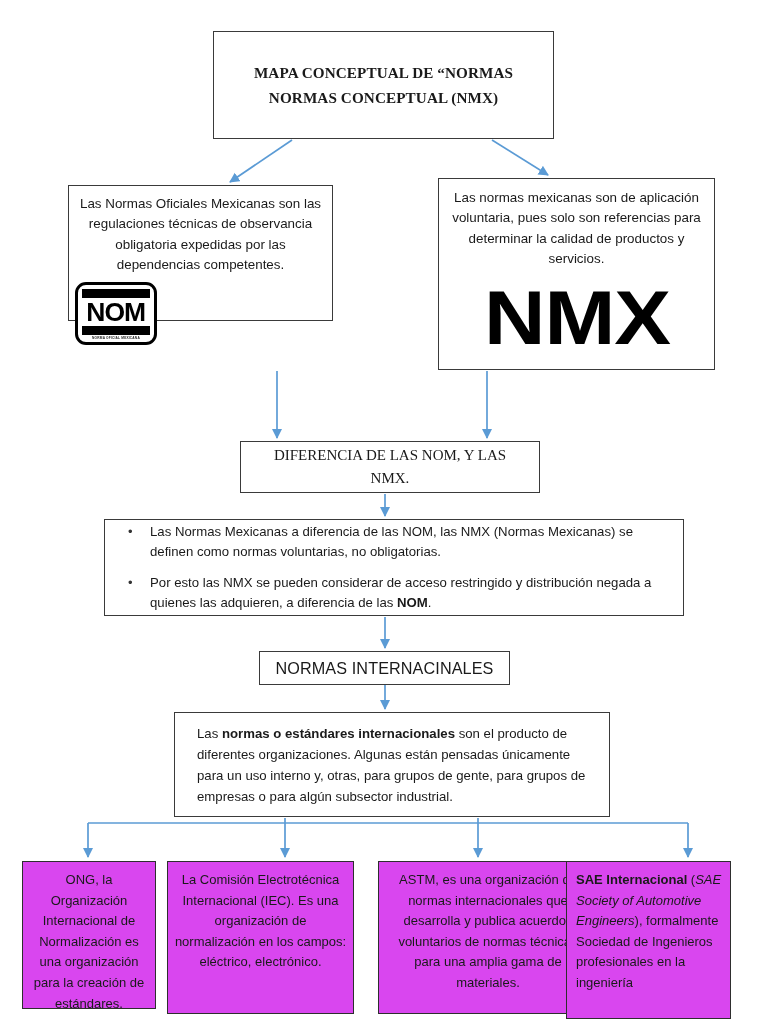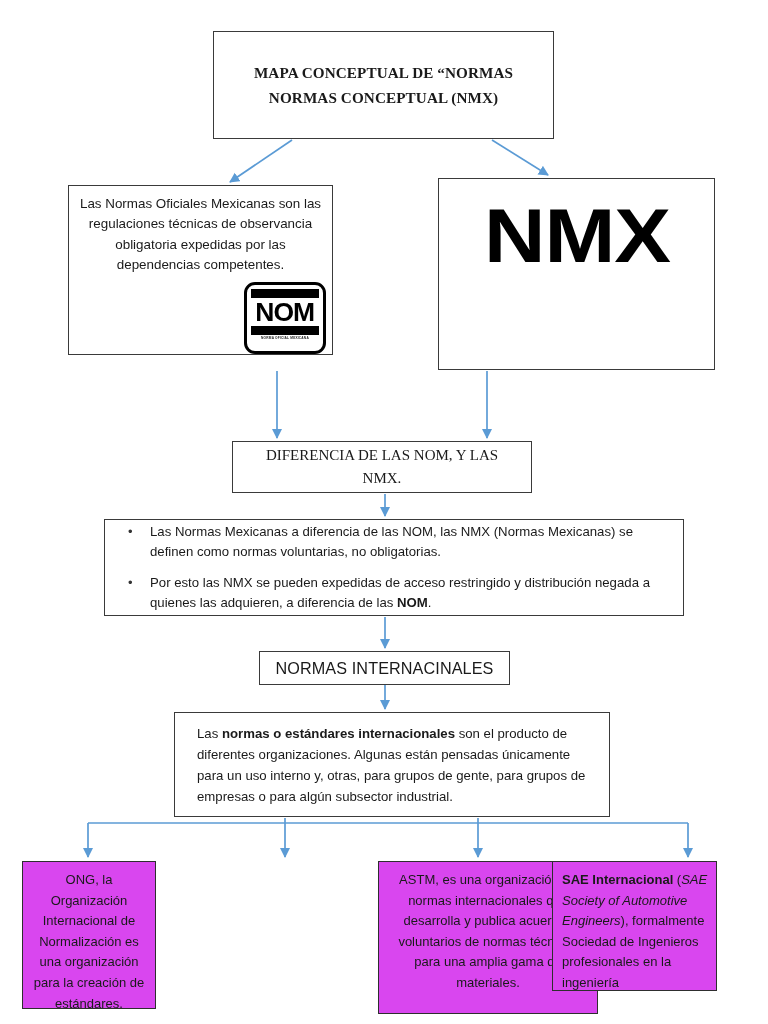--- a/index.html
+++ b/index.html
@@ -36,23 +36,23 @@
     font-family:"Liberation Serif", serif;
     font-weight:bold;
     font-size:15.2px;
     line-height:25px;
     letter-spacing:.1px;
     text-align:center;
   }
 
   
   #nom-box{
-    left:68px;top:185px;width:265px;height:170px;
+    left:68px;top:185px;width:265px;height:136px;
     padding:8px 6px 0 6px;
-    align-items:flex-end;
+    align-items:flex-start;
   }
   #nom-box .body, #nmx-box .body{
     font-size:13.4px;line-height:20.4px;text-align:center;
   }
   .nom-logo{
     margin-top:6px;
     width:82px;height:72px;
     border:3px solid #000;
     border-radius:11px;
     background:#fff;
@@ -95,21 +95,21 @@
     font-size:76px;
     line-height:80px;
     letter-spacing:-1px;
     color:#000;
     margin-top:8px;
     transform:scaleX(1.12);
   }
 
   
   #dif-box{
-    left:232px;top:441px;width:300px;height:52px;
+    left:240px;top:441px;width:300px;height:52px;
     justify-content:center;padding:2px 8px;
   }
   #dif-box .tline{
     font-family:"Liberation Serif", serif;
     font-size:15px;line-height:23px;text-align:center;
   }
 
   
   #bullets-box{
     left:104px;top:519px;width:580px;height:97px;
@@ -141,21 +141,21 @@
   .leaf{
     position:absolute;top:861px;
     background:#d946ef;border:1.6px solid #2e2e2e;
     box-sizing:border-box;padding:8px 6px 4px 6px;
   }
   .leaf .ltext{font-size:13px;line-height:20.6px;text-align:center;}
   .leaf.left-al .ltext{text-align:left;}
   #leaf-0{left:22px;width:134px;height:148px;}
   #leaf-1{left:167px;width:187px;height:153px;}
   #leaf-2{left:378px;width:220px;height:153px;}
-  #leaf-3{left:552px;width:165px;height:130px;padding-left:9px;}
+  #leaf-3{left:566px;width:165px;height:158px;padding-left:9px;}
   b{font-weight:bold;}
   i{font-style:italic;}
 </style>
 </head>
 <body>
 
 <div id="canvas">
 
   <svg class="arrows" viewBox="0 0 768 1024">
     <defs>
@@ -201,50 +201,54 @@
     <div class="body">Las Normas Oficiales Mexicanas son las regulaciones técnicas de observancia obligatoria expedidas por las dependencias competentes.</div>
     <div class="nom-logo">
       <div class="nom-bar"></div>
       <div class="nom-word">NOM</div>
       <div class="nom-bar"></div>
       <div class="nom-micro">NORMA OFICIAL MEXICANA</div>
     </div>
   </div>
 
   <div class="box center" id="nmx-box">
+    <div class="body">Las normas mexicanas son de aplicación voluntaria, pues solo son referencias para determinar la calidad de productos y servicios.</div>
     <div class="nmx-word">NMX</div>
   </div>
 
   <div class="box center" id="dif-box">
     <div class="tline">DIFERENCIA DE LAS NOM, Y LAS</div>
     <div class="tline">NMX.</div>
   </div>
 
   <div class="box" id="bullets-box">
     <div class="bullet-row">
       <span class="bullet-dot">•</span>
       <span class="bullet-text"><span>Las Normas Mexicanas a diferencia de las NOM, las NMX (Normas Mexicanas) se definen como normas voluntarias, no obligatorias.</span></span>
     </div>
     <div class="bullet-row">
       <span class="bullet-dot">•</span>
-      <span class="bullet-text"><span>Por esto las NMX se pueden expedidas de acceso restringido y distribución negada a quienes las adquieren, a diferencia de las </span><b>NOM</b><span>.</span></span>
+      <span class="bullet-text"><span>Por esto las NMX se pueden considerar de acceso restringido y distribución negada a quienes las adquieren, a diferencia de las </span><b>NOM</b><span>.</span></span>
     </div>
   </div>
 
   <div class="box center" id="ni-box">
     <div class="tline">NORMAS INTERNACINALES</div>
   </div>
 
   <div class="box" id="para-box">
     <div class="ptext"><span>Las </span><b>normas o estándares internacionales</b><span> son el producto de diferentes organizaciones. Algunas están pensadas únicamente para un uso interno y, otras, para grupos de gente, para grupos de empresas o para algún subsector industrial.</span></div>
   </div>
 
   <div class="leaf" id="leaf-0">
     <div class="ltext">ONG, la Organización Internacional de Normalización es una organización para la creación de estándares.</div>
   </div>
+  <div class="leaf" id="leaf-1">
+    <div class="ltext">La Comisión Electrotécnica Internacional (IEC). Es una organización de normalización en los campos: eléctrico, electrónico.</div>
+  </div>
   <div class="leaf" id="leaf-2">
     <div class="ltext">ASTM, es una organización de normas internacionales que desarrolla y publica acuerdos voluntarios de normas técnicas para una amplia gama de materiales.</div>
   </div>
   <div class="leaf left-al" id="leaf-3">
     <div class="ltext"><b>SAE Internacional</b><span> (</span><i>SAE Society of Automotive Engineers</i><span>), </span><span>formalmente Sociedad de Ingenieros profesionales en la ingeniería</span></div>
   </div>
 
 </div>
 
 </body></html>

